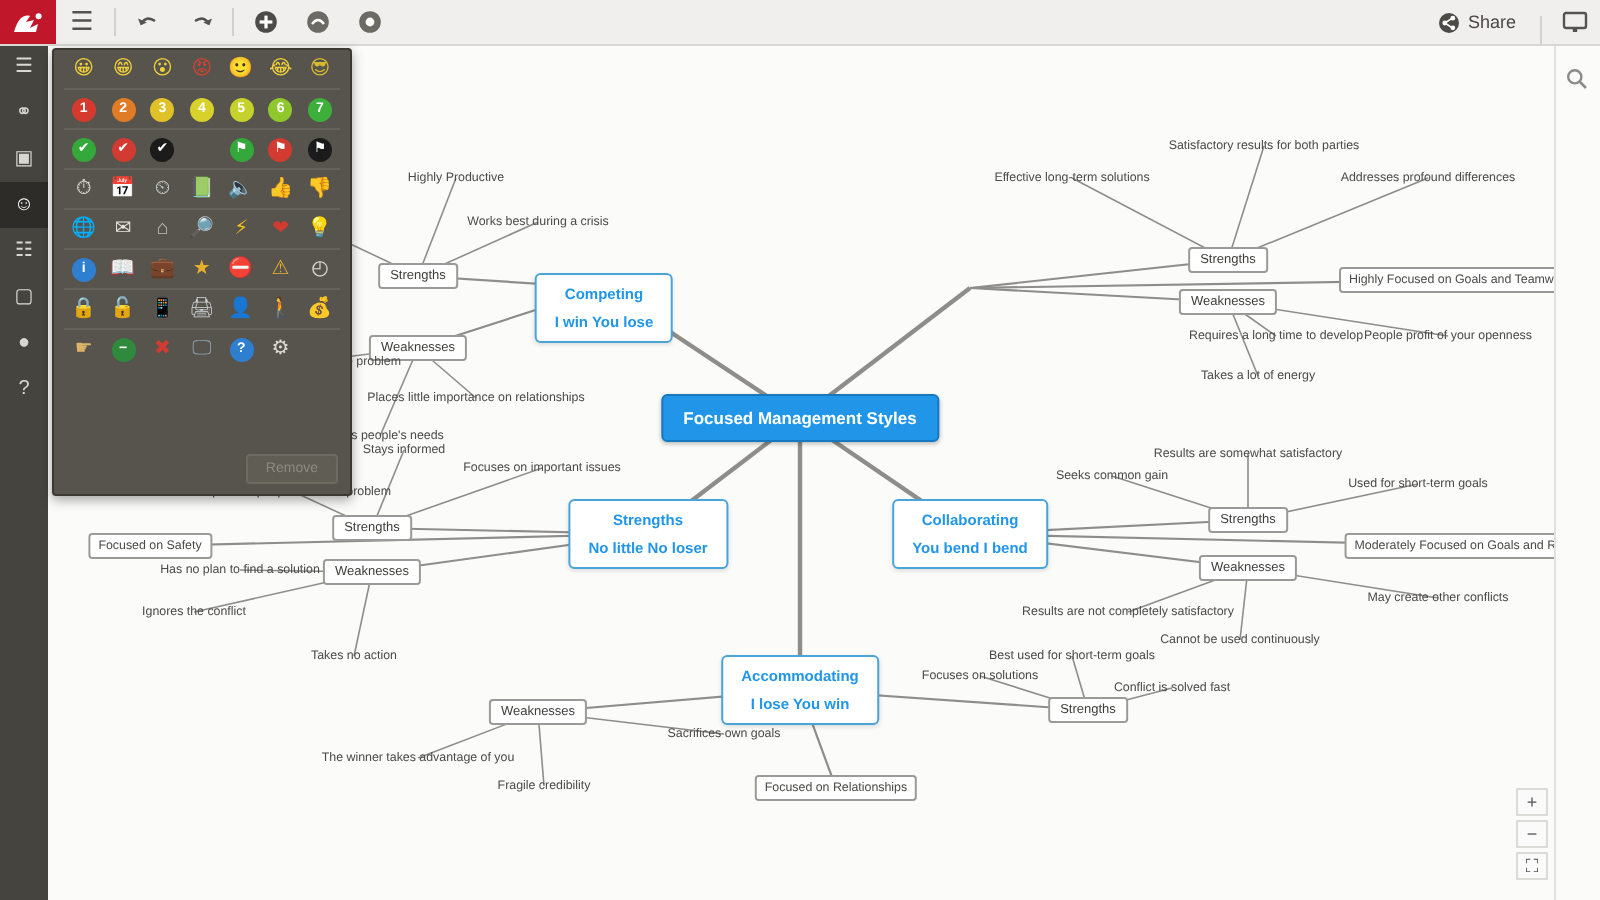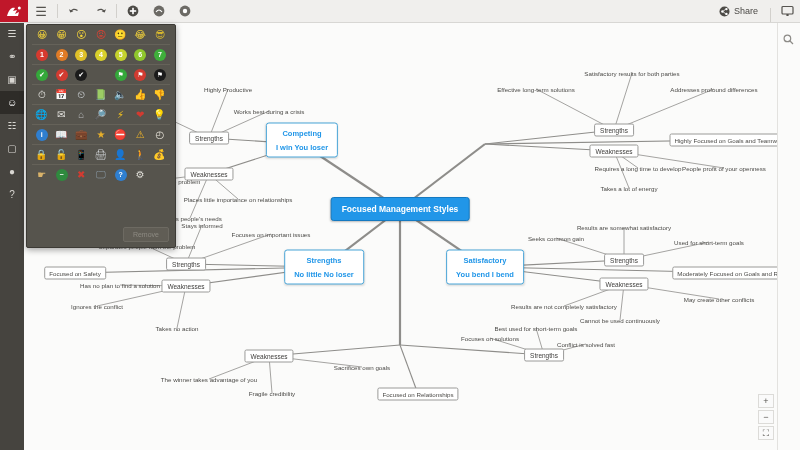--- a/index.html
+++ b/index.html
@@ -219,23 +219,23 @@
       <line x1="376" y1="323" x2="245" y2="334" stroke="#8e8d8a" stroke-width="1.1"></line>
       <line x1="376" y1="323" x2="394" y2="372" stroke="#8e8d8a" stroke-width="1.1"></line>
       <line x1="520" y1="333" x2="512" y2="306" stroke="#8e8d8a" stroke-width="0.8"></line>
       <line x1="520" y1="333" x2="562" y2="322" stroke="#8e8d8a" stroke-width="0.8"></line>
       <line x1="520" y1="333" x2="466" y2="316" stroke="#8e8d8a" stroke-width="0.8"></line>
       <line x1="245" y1="334" x2="185" y2="357" stroke="#8e8d8a" stroke-width="0.8"></line>
       <line x1="245" y1="334" x2="338" y2="345" stroke="#8e8d8a" stroke-width="0.8"></line>
       <line x1="245" y1="334" x2="248" y2="371" stroke="#8e8d8a" stroke-width="0.8"></line>
     </svg>
 <div class="node root" style="left: 376px; top: 187px;"><span>Focused Management Styles</span></div>
-    <div class="node main" style="left: 278px; top: 118px;">
+    <div class="node main" style="left: 278px; top: 132px;">
       <div class="t">Competing</div>
-      <div class="s">I win You loser</div>
+      <div class="s">I win You lose</div>
     </div>
     <div class="node sub" style="left: 185px; top: 116px;"><span>Strengths</span></div>
     <div class="node sub" style="left: 185px; top: 152px;"><span>Weaknesses</span></div>
     <div class="node leaf" style="left: 204px; top: 67px;"><span>Highly Productive</span></div>
     <div class="node leaf" style="left: 245px; top: 89px;"><span>Works best during a crisis</span></div>
     <div class="node leaf" style="left: 128px; top: 89px;"><span>Stays informed</span></div>
     <div class="node leaf" style="left: 214px; top: 177px;"><span>Places little importance on relationships</span></div>
     <div class="node leaf" style="left: 166px; top: 196px;"><span>Ignores people's needs</span></div>
     <div class="node leaf" style="left: 128px; top: 159px;"><span>Separates people from the problem</span></div>
     <div class="node sub" style="left: 590px; top: 108px;"><span>Strengths</span></div>
@@ -254,32 +254,36 @@
     <div class="node sub" style="left: 162px; top: 242px;"><span>Strengths</span></div>
     <div class="node sub" style="left: 162px; top: 264px;"><span>Weaknesses</span></div>
     <div class="node boxleaf" style="left: 51px; top: 251px;"><span>Focused on Safety</span></div>
     <div class="node leaf" style="left: 178px; top: 203px;"><span>Stays informed</span></div>
     <div class="node leaf" style="left: 247px; top: 212px;"><span>Focuses on important issues</span></div>
     <div class="node leaf" style="left: 123px; top: 224px;"><span>Separates people from the problem</span></div>
     <div class="node leaf" style="left: 73px; top: 284px;"><span>Ignores the conflict</span></div>
     <div class="node leaf" style="left: 153px; top: 306px;"><span>Takes no action</span></div>
     <div class="node leaf" style="left: 96px; top: 263px;"><span>Has no plan to find a solution</span></div>
     <div class="node main" style="left: 461px; top: 245px;">
-      <div class="t">Satisfactory</div>
+      <div class="t">Collaborating</div>
       <div class="s">You bend I bend</div>
     </div>
     <div class="node sub" style="left: 600px; top: 238px;"><span>Strengths</span></div>
     <div class="node sub" style="left: 600px; top: 262px;"><span>Weaknesses</span></div>
     <div class="node boxleaf" style="left: 720px; top: 251px;"><span>Moderately Focused on Goals and Relationships</span></div>
     <div class="node leaf" style="left: 600px; top: 205px;"><span>Results are somewhat satisfactory</span></div>
     <div class="node leaf" style="left: 532px; top: 216px;"><span>Seeks common gain</span></div>
     <div class="node leaf" style="left: 685px; top: 220px;"><span>Used for short-term goals</span></div>
     <div class="node leaf" style="left: 540px; top: 284px;"><span>Results are not completely satisfactory</span></div>
     <div class="node leaf" style="left: 596px; top: 298px;"><span>Cannot be used continuously</span></div>
     <div class="node leaf" style="left: 695px; top: 277px;"><span>May create other conflicts</span></div>
+    <div class="node main" style="left: 376px; top: 323px;">
+      <div class="t">Accommodating</div>
+      <div class="s">I lose You win</div>
+    </div>
     <div class="node sub" style="left: 520px; top: 333px;"><span>Strengths</span></div>
     <div class="node sub" style="left: 245px; top: 334px;"><span>Weaknesses</span></div>
     <div class="node boxleaf" style="left: 394px; top: 372px;"><span>Focused on Relationships</span></div>
     <div class="node leaf" style="left: 512px; top: 306px;"><span>Best used for short-term goals</span></div>
     <div class="node leaf" style="left: 562px; top: 322px;"><span>Conflict is solved fast</span></div>
     <div class="node leaf" style="left: 466px; top: 316px;"><span>Focuses on solutions</span></div>
     <div class="node leaf" style="left: 185px; top: 357px;"><span>The winner takes advantage of you</span></div>
     <div class="node leaf" style="left: 338px; top: 345px;"><span>Sacrifices own goals</span></div>
     <div class="node leaf" style="left: 248px; top: 371px;"><span>Fragile credibility</span></div>
   </div>

